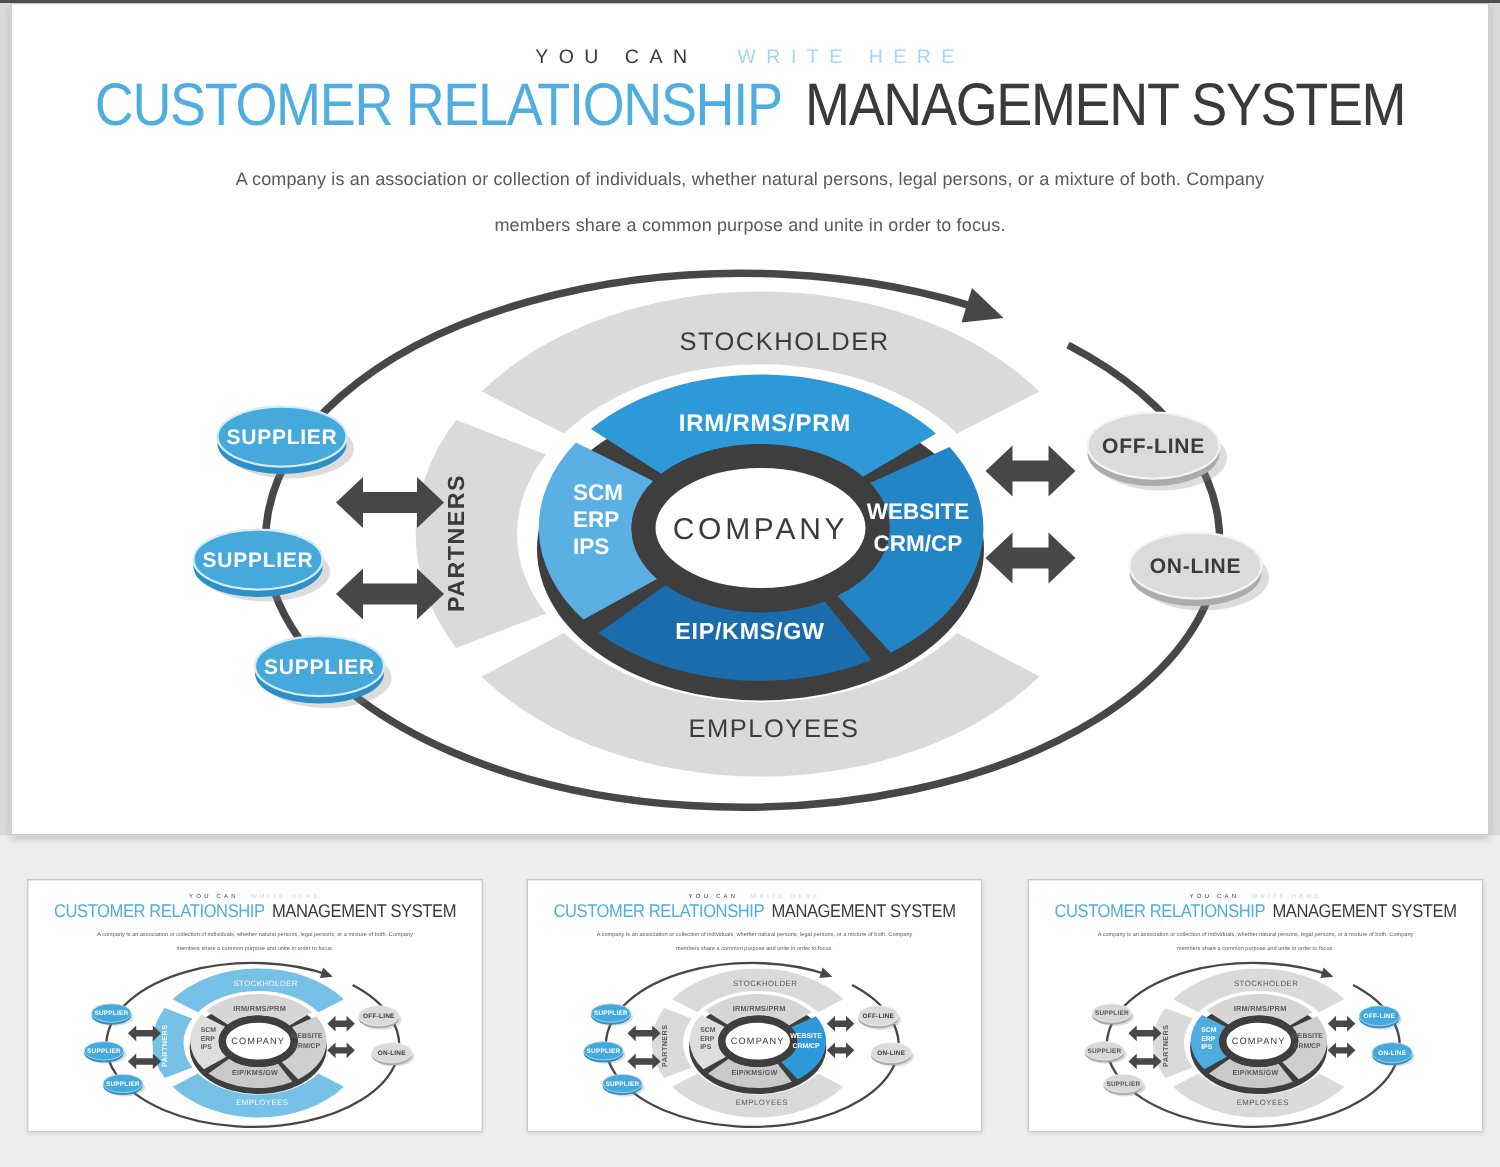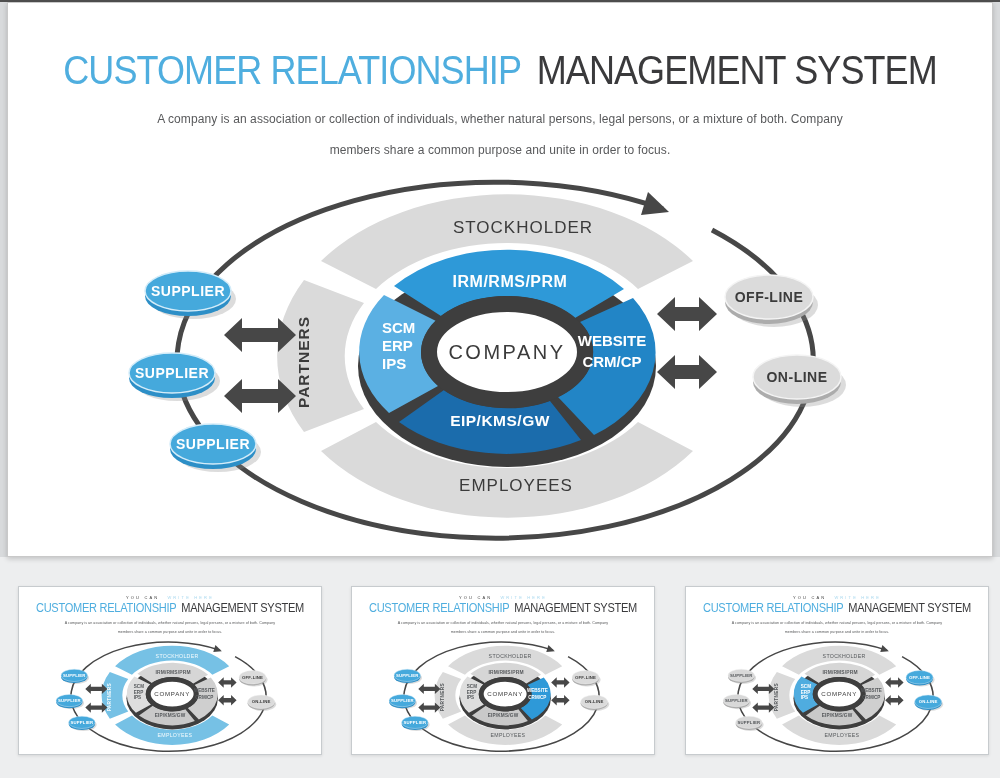--- a/index.html
+++ b/index.html
@@ -52,20 +52,24 @@
 </style>
 </head>
 <body>
 
 <div class="top-rule"></div>
 <div class="side-strip left"></div>
 <div class="side-strip right"></div>
 
 <div class="slide main">
   <div class="slide-inner">
+  <div class="eyebrow">
+    <span class="eb-dark">YOU CAN</span>
+    <span class="eb-light">WRITE HERE</span>
+  </div>
   <h1 class="title">
     <span class="t-accent">CUSTOMER RELATIONSHIP</span>
     <span class="t-rest">MANAGEMENT SYSTEM</span>
   </h1>
   <p class="desc">
     <span class="d-line">A company is an association or collection of individuals, whether natural persons, legal persons, or a mixture of both. Company</span>
     <span class="d-line">members share a common purpose and unite in order to focus.</span>
   </p>
   <div class="diagram"><svg viewBox="120 165 770 400" width="770" height="400">
           <path d="M693,261 A230,162 0 0 0 321,261 L376,289 A162,112 0 0 1 638,289 Z" fill="#DADADA"></path>

